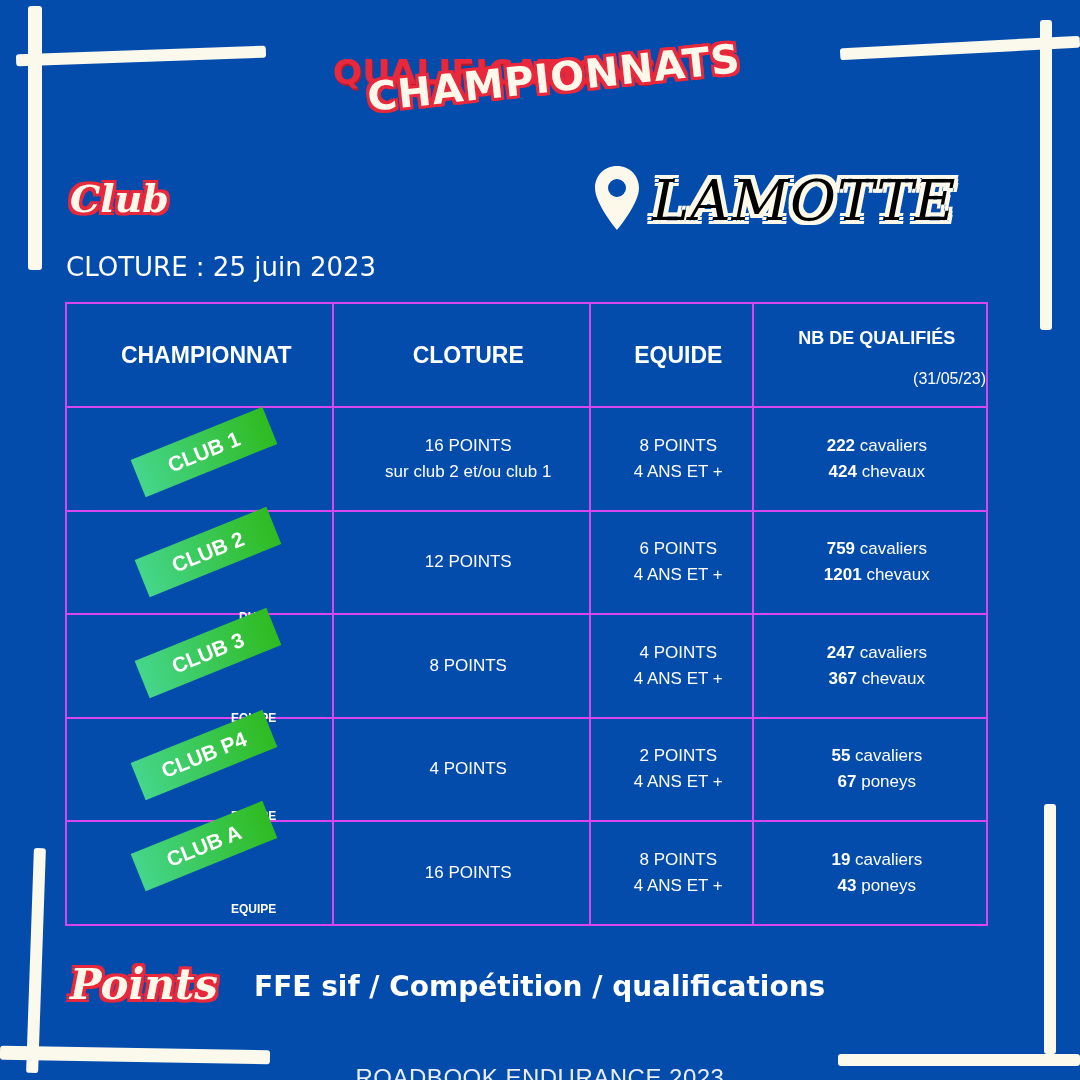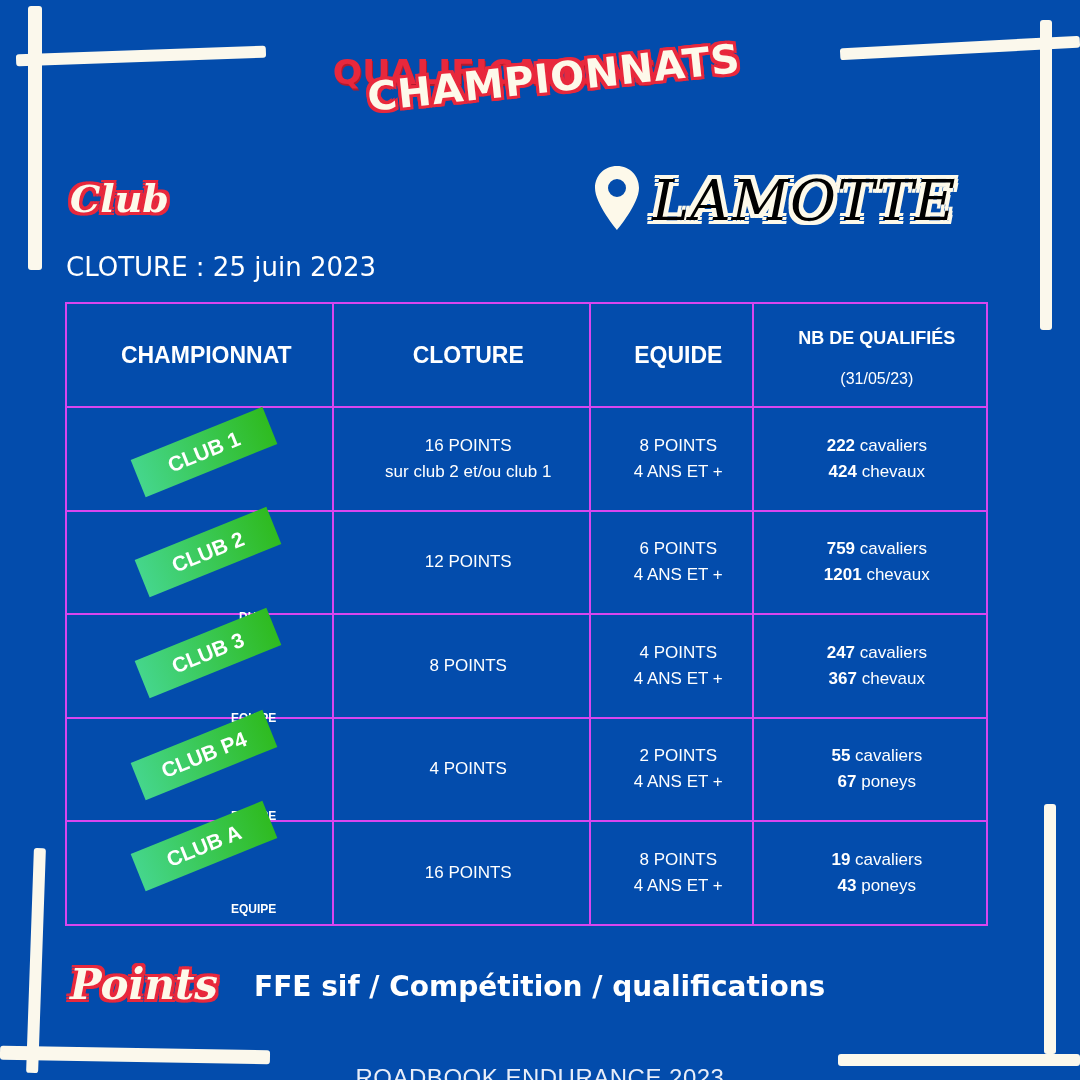--- a/index.html
+++ b/index.html
@@ -65,21 +65,21 @@
       width: 923px; border-collapse: collapse;
     }
     table.grid td, table.grid th {
       border: 2px solid #d946ef; text-align: center; vertical-align: middle;
       font-family: "Liberation Sans", sans-serif;
       padding-left: 14px;
     }
     table.grid th {
       height: 104px; font-size: 23px; font-weight: bold;
     }
-    th .sub { display: block; font-weight: normal; font-size: 16px; margin-top: 20px; }
+    th .sub { display: block; font-weight: normal; font-size: 16px; margin-top: 20px; text-align: right; }
     th.qual-head .main { font-size: 18px; }
     table.grid td { height: 103.5px; font-size: 17px; line-height: 26px; font-weight: normal; }
     col.c1 { width: 267px; } col.c2 { width: 258px; } col.c3 { width: 163px; } col.c4 { width: 235px; }
 
     .badge-cell { position: relative; }
     .badge {
       position: absolute; left: 66px; top: 24px;
       width: 142px; height: 40px;
       background: linear-gradient(90deg, #45d68c 0%, #2fbb20 100%);
       transform: rotate(-22deg);

